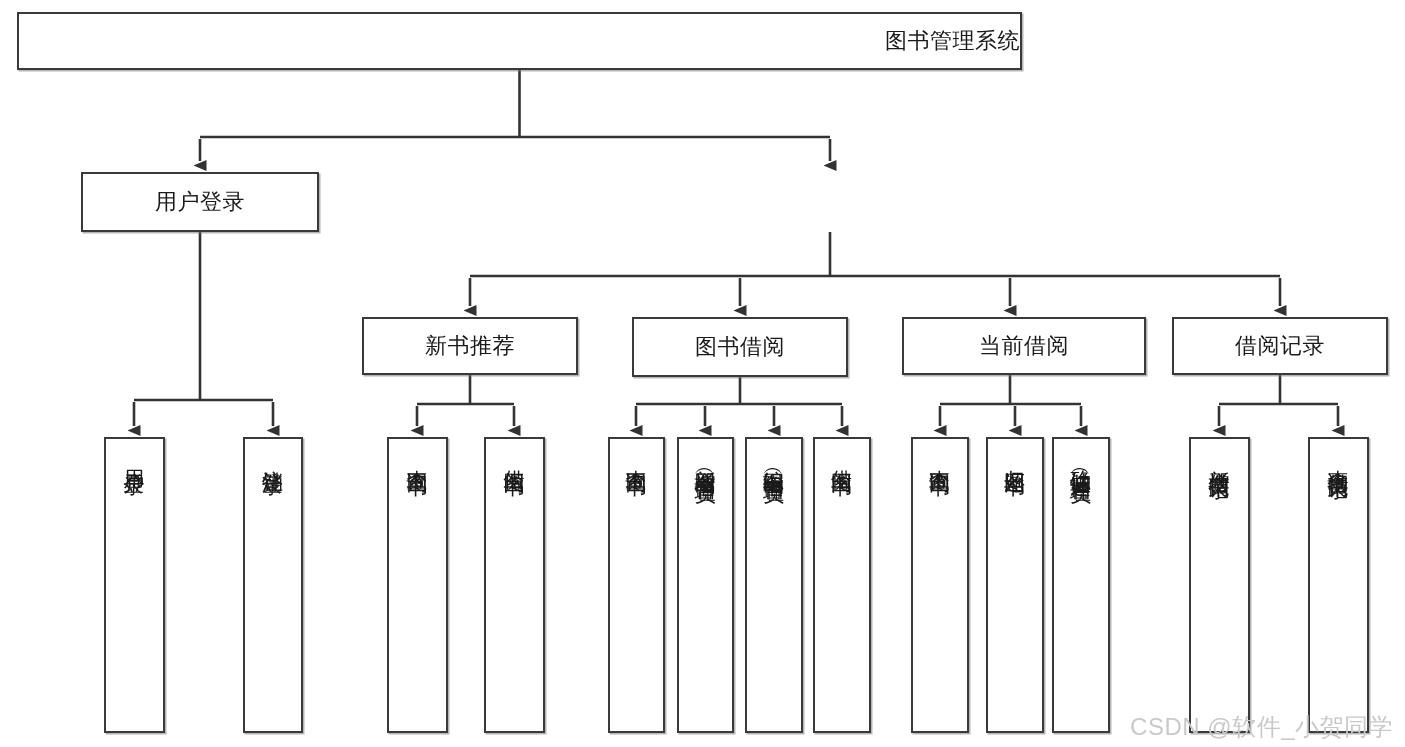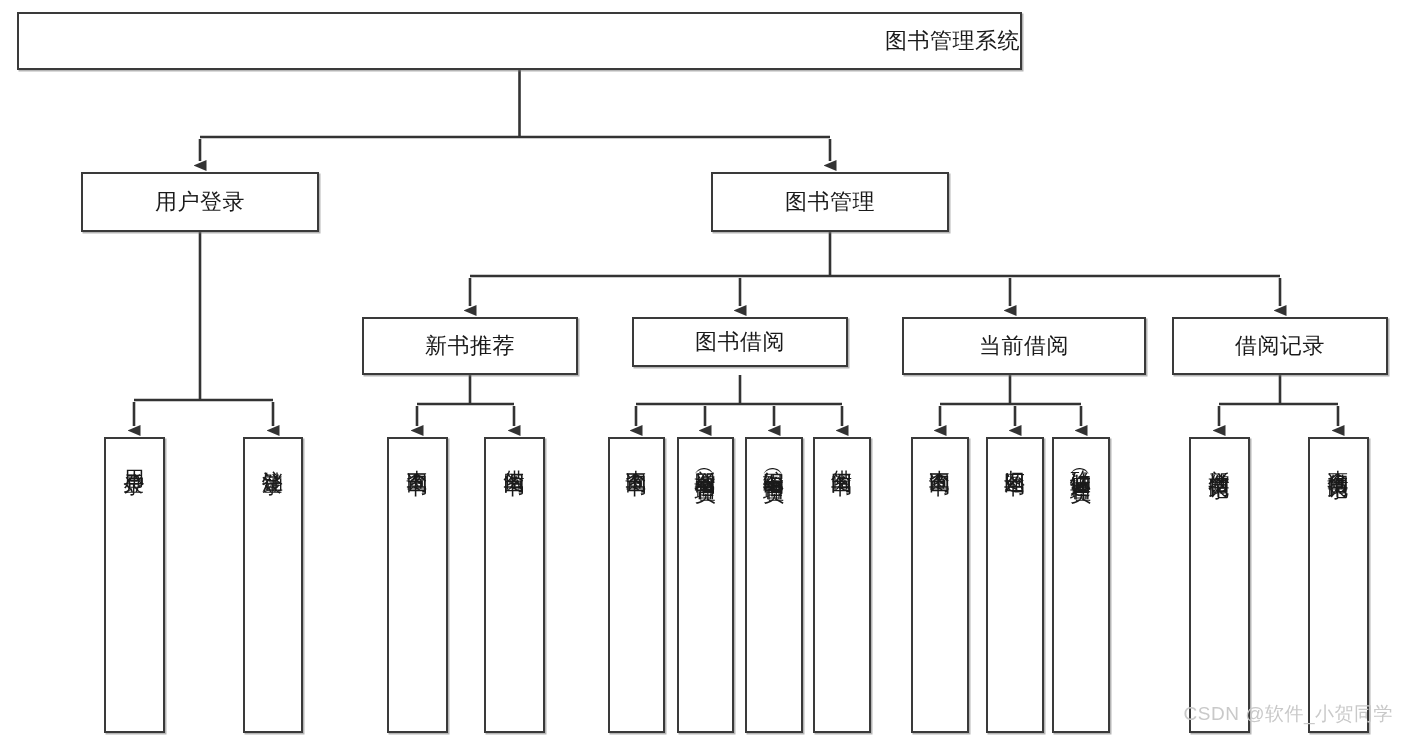--- a/index.html
+++ b/index.html
@@ -54,22 +54,22 @@
     text-orientation: upright;
     font-size: 21px;
     letter-spacing: 2px;
     line-height: 1;
     white-space: nowrap;
     text-align: left;
   }
   .watermark {
     position: absolute;
     right: 12px;
-    bottom: 20px;
-    font-size: 19px;
+    bottom: 4px;
+    font-size: 24px;
     color: #c9c9c9;
     letter-spacing: 0.5px;
     white-space: nowrap;
     user-select: none;
   }
 </style>
 </head>
 <body>
 
 <div id="diagram-root">
@@ -124,28 +124,25 @@
     </g>
   </svg>
 
   <div class="node" id="node-root" style="left: 17px; top: 12px; width: 1005px; height: 58px; border-color: rgb(58, 58, 58); background: rgb(255, 255, 255); color: rgb(26, 26, 26); justify-content: flex-end;">
     <span class="label">图书管理系统</span>
   </div>
 
   <div class="node" id="node-l2-0" style="left: 81px; top: 172px; width: 238px; height: 60px; border-color: rgb(58, 58, 58); background: rgb(255, 255, 255); color: rgb(26, 26, 26);">
     <span class="label">用户登录</span>
   </div>
-  <div class="node" id="node-l2-1" style="left: 711px; top: 172px; width: 238px; height: 60px; border-color: rgb(58, 58, 58); background: rgb(255, 255, 255); color: rgb(26, 26, 26);">
-    <span class="label">图书管理</span>
-  </div>
 
   <div class="node" id="node-l3-0" style="left: 362px; top: 317px; width: 216px; height: 58px; border-color: rgb(58, 58, 58); background: rgb(255, 255, 255); color: rgb(26, 26, 26);">
     <span class="label">新书推荐</span>
   </div>
-  <div class="node" id="node-l3-1" style="left: 632px; top: 317px; width: 216px; height: 50px; border-color: rgb(58, 58, 58); background: rgb(255, 255, 255); color: rgb(26, 26, 26);">
+  <div class="node" id="node-l3-1" style="left: 632px; top: 317px; width: 216px; height: 60px; border-color: rgb(58, 58, 58); background: rgb(255, 255, 255); color: rgb(26, 26, 26);">
     <span class="label">图书借阅</span>
   </div>
   <div class="node" id="node-l3-2" style="left: 902px; top: 317px; width: 244px; height: 58px; border-color: rgb(58, 58, 58); background: rgb(255, 255, 255); color: rgb(26, 26, 26);">
     <span class="label">当前借阅</span>
   </div>
   <div class="node" id="node-l3-3" style="left: 1172px; top: 317px; width: 216px; height: 58px; border-color: rgb(58, 58, 58); background: rgb(255, 255, 255); color: rgb(26, 26, 26);">
     <span class="label">借阅记录</span>
   </div>
 
   <div class="node vertical" id="node-leaf-0" style="left: 104px; top: 437px; width: 61px; height: 296px; border-color: rgb(58, 58, 58); background: rgb(255, 255, 255); color: rgb(26, 26, 26);">

